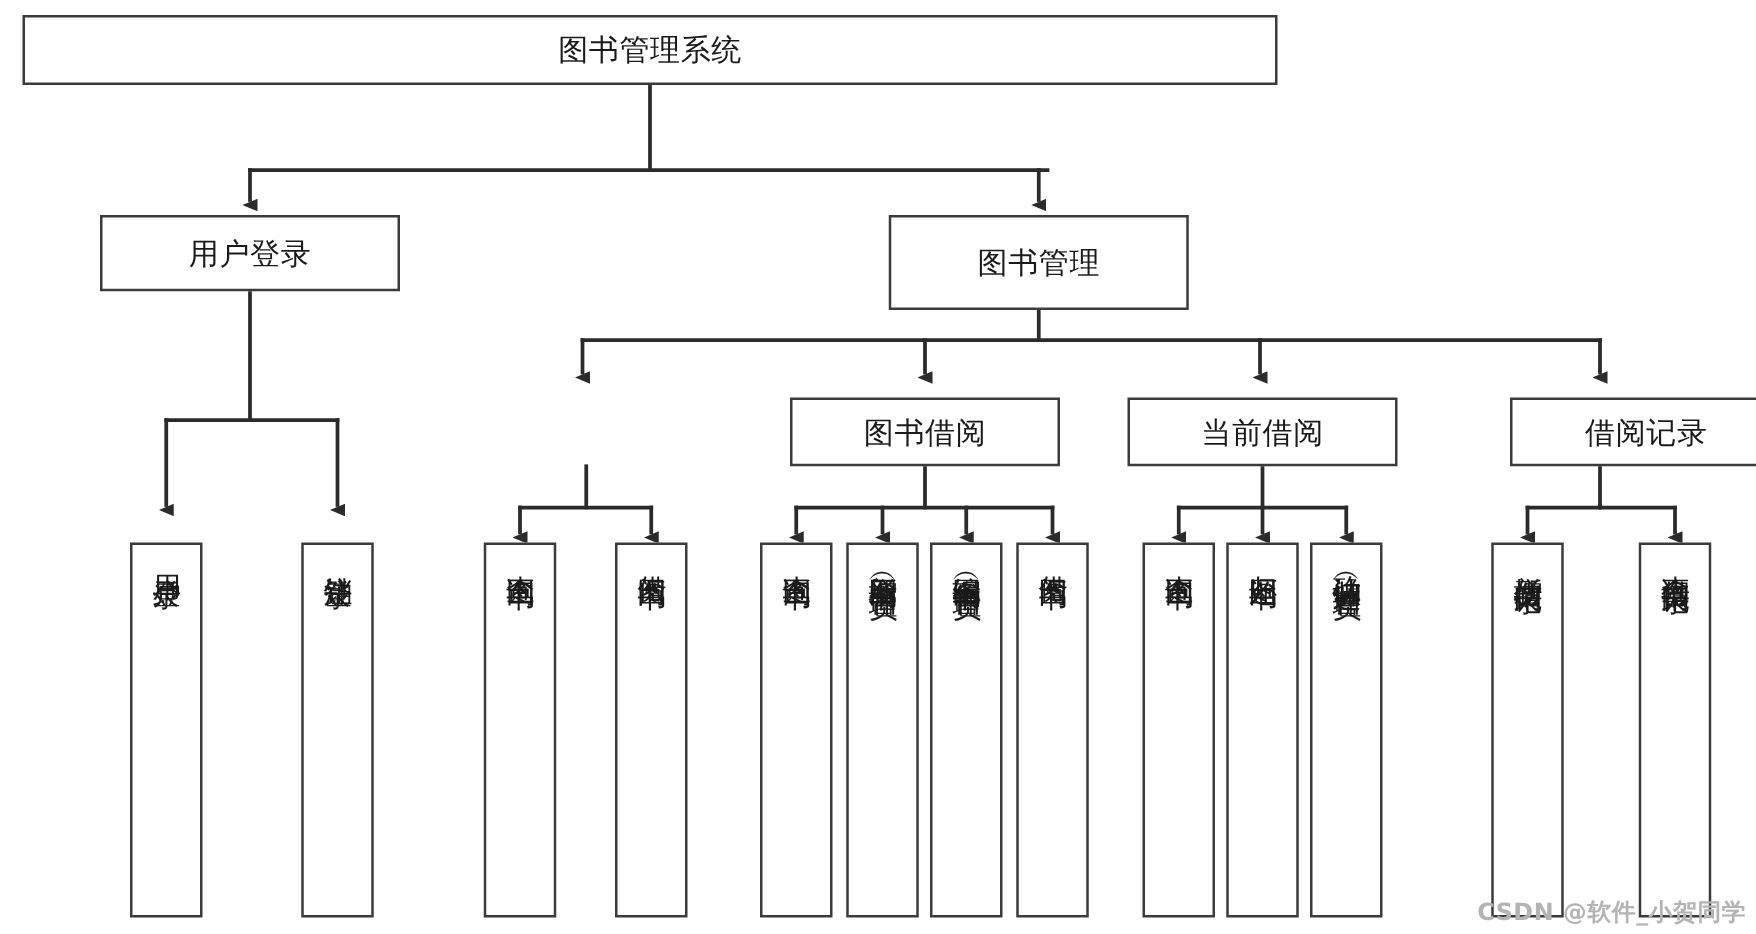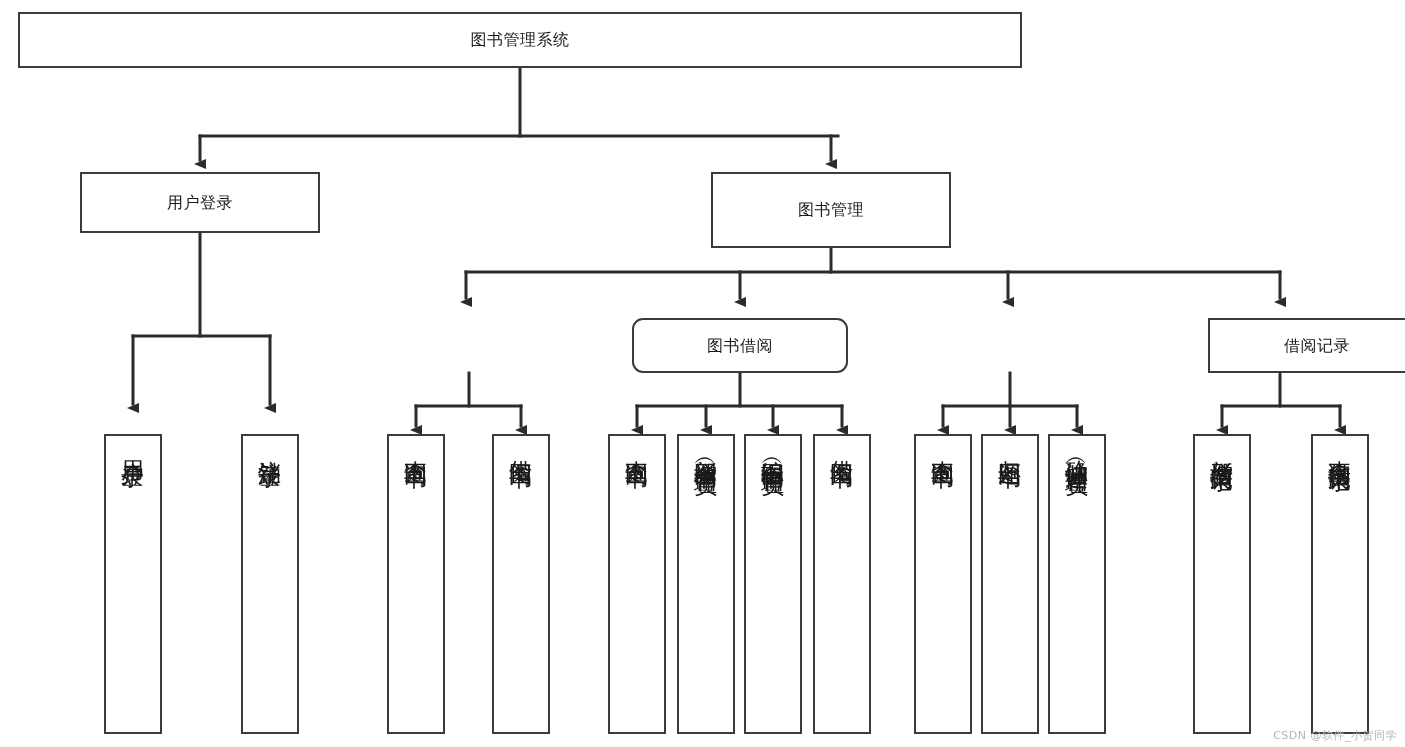--- a/index.html
+++ b/index.html
@@ -38,46 +38,47 @@
     z-index: 2;
   }
   .node .label {
     display: block;
     text-align: center;
     line-height: 1.0;
     letter-spacing: 0.5px;
   }
   
   .node.horiz .label {
-    font-size: 16px;
+    font-size: 24px;
     white-space: nowrap;
   }
   
   .node.vert {
     align-items: flex-start;
     padding-top: 6px;
   }
   .node.vert .label {
     writing-mode: vertical-rl;
     text-orientation: upright;
     font-size: 23px;
     line-height: 1.22;
     letter-spacing: 2px;
     white-space: nowrap;
   }
   #watermark {
     position: absolute;
     right: 8px;
     bottom: 4px;
-    font-size: 11px;
+    font-size: 19px;
     color: #b4b4b4;
     letter-spacing: 0.5px;
     white-space: nowrap;
     z-index: 5;
     font-family: "DejaVu Sans", "Liberation Sans", sans-serif;
+    font-weight: bold;
   }
 </style>
 </head>
 <body>
 
 <div id="canvas">
 
   <svg id="edges" viewBox="0 0 1405 747" width="1405" height="747">
     <defs>
       <marker id="arrow" markerWidth="10" markerHeight="12" refX="1" refY="6" orient="auto" markerUnits="userSpaceOnUse">
@@ -136,24 +137,27 @@
 
   <div class="node horiz" style="left:80px; top:172px; width:240px; height:61px;">
     <span class="label">用户登录</span>
   </div>
 
   <div class="node horiz" style="left:711px; top:172px; width:240px; height:76px;">
     <span class="label">图书管理</span>
   </div>
 
 
-  <div class="node horiz" style="left:632px; top:318px; width:216px; height:55px;border-radius:11px;">
+  <div class="node horiz" style="left:632px; top:318px; width:216px; height:55px;">
     <span class="label">图书借阅</span>
   </div>
 
+  <div class="node horiz" style="left:902px; top:318px; width:216px; height:55px;">
+    <span class="label">当前借阅</span>
+  </div>
 
   <div class="node horiz" style="left:1208px; top:318px; width:218px; height:55px;">
     <span class="label">借阅记录</span>
   </div>
 
   <div class="node vert" style="left:104px; top:434px; width:58px; height:300px;">
     <span class="label">用户登录</span>
   </div>
 
   <div class="node vert" style="left:241px; top:434px; width:58px; height:300px;">

